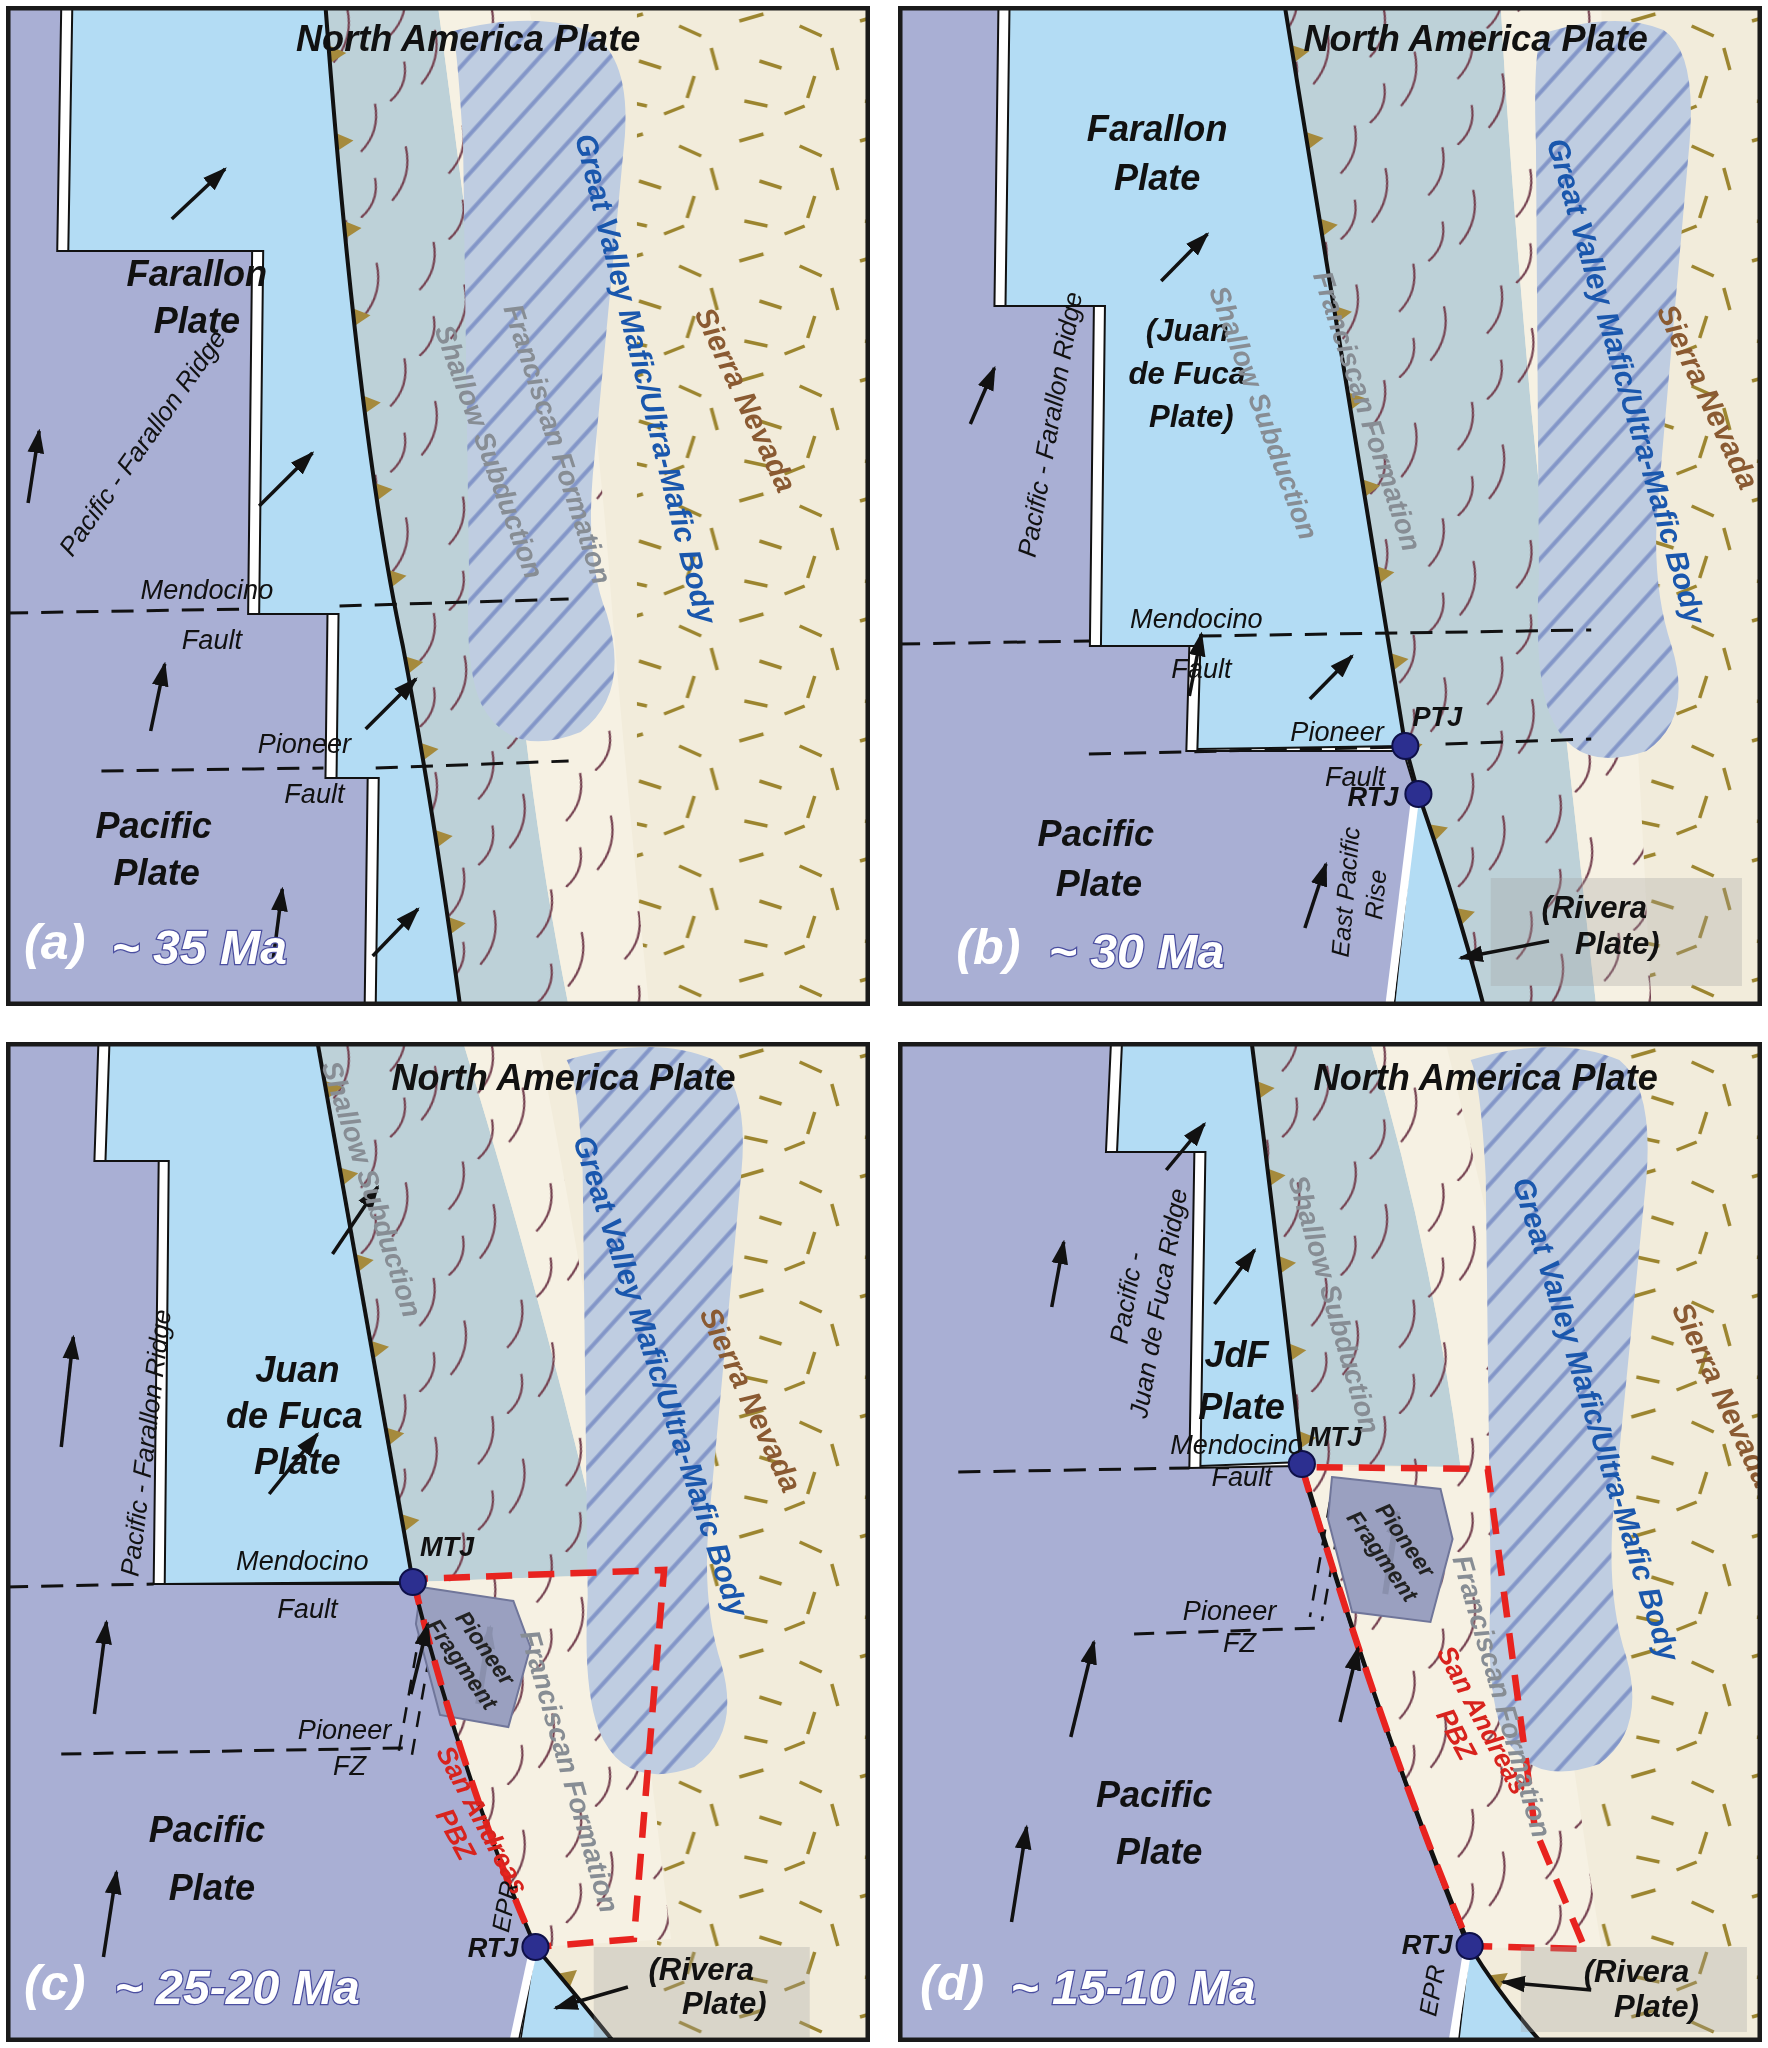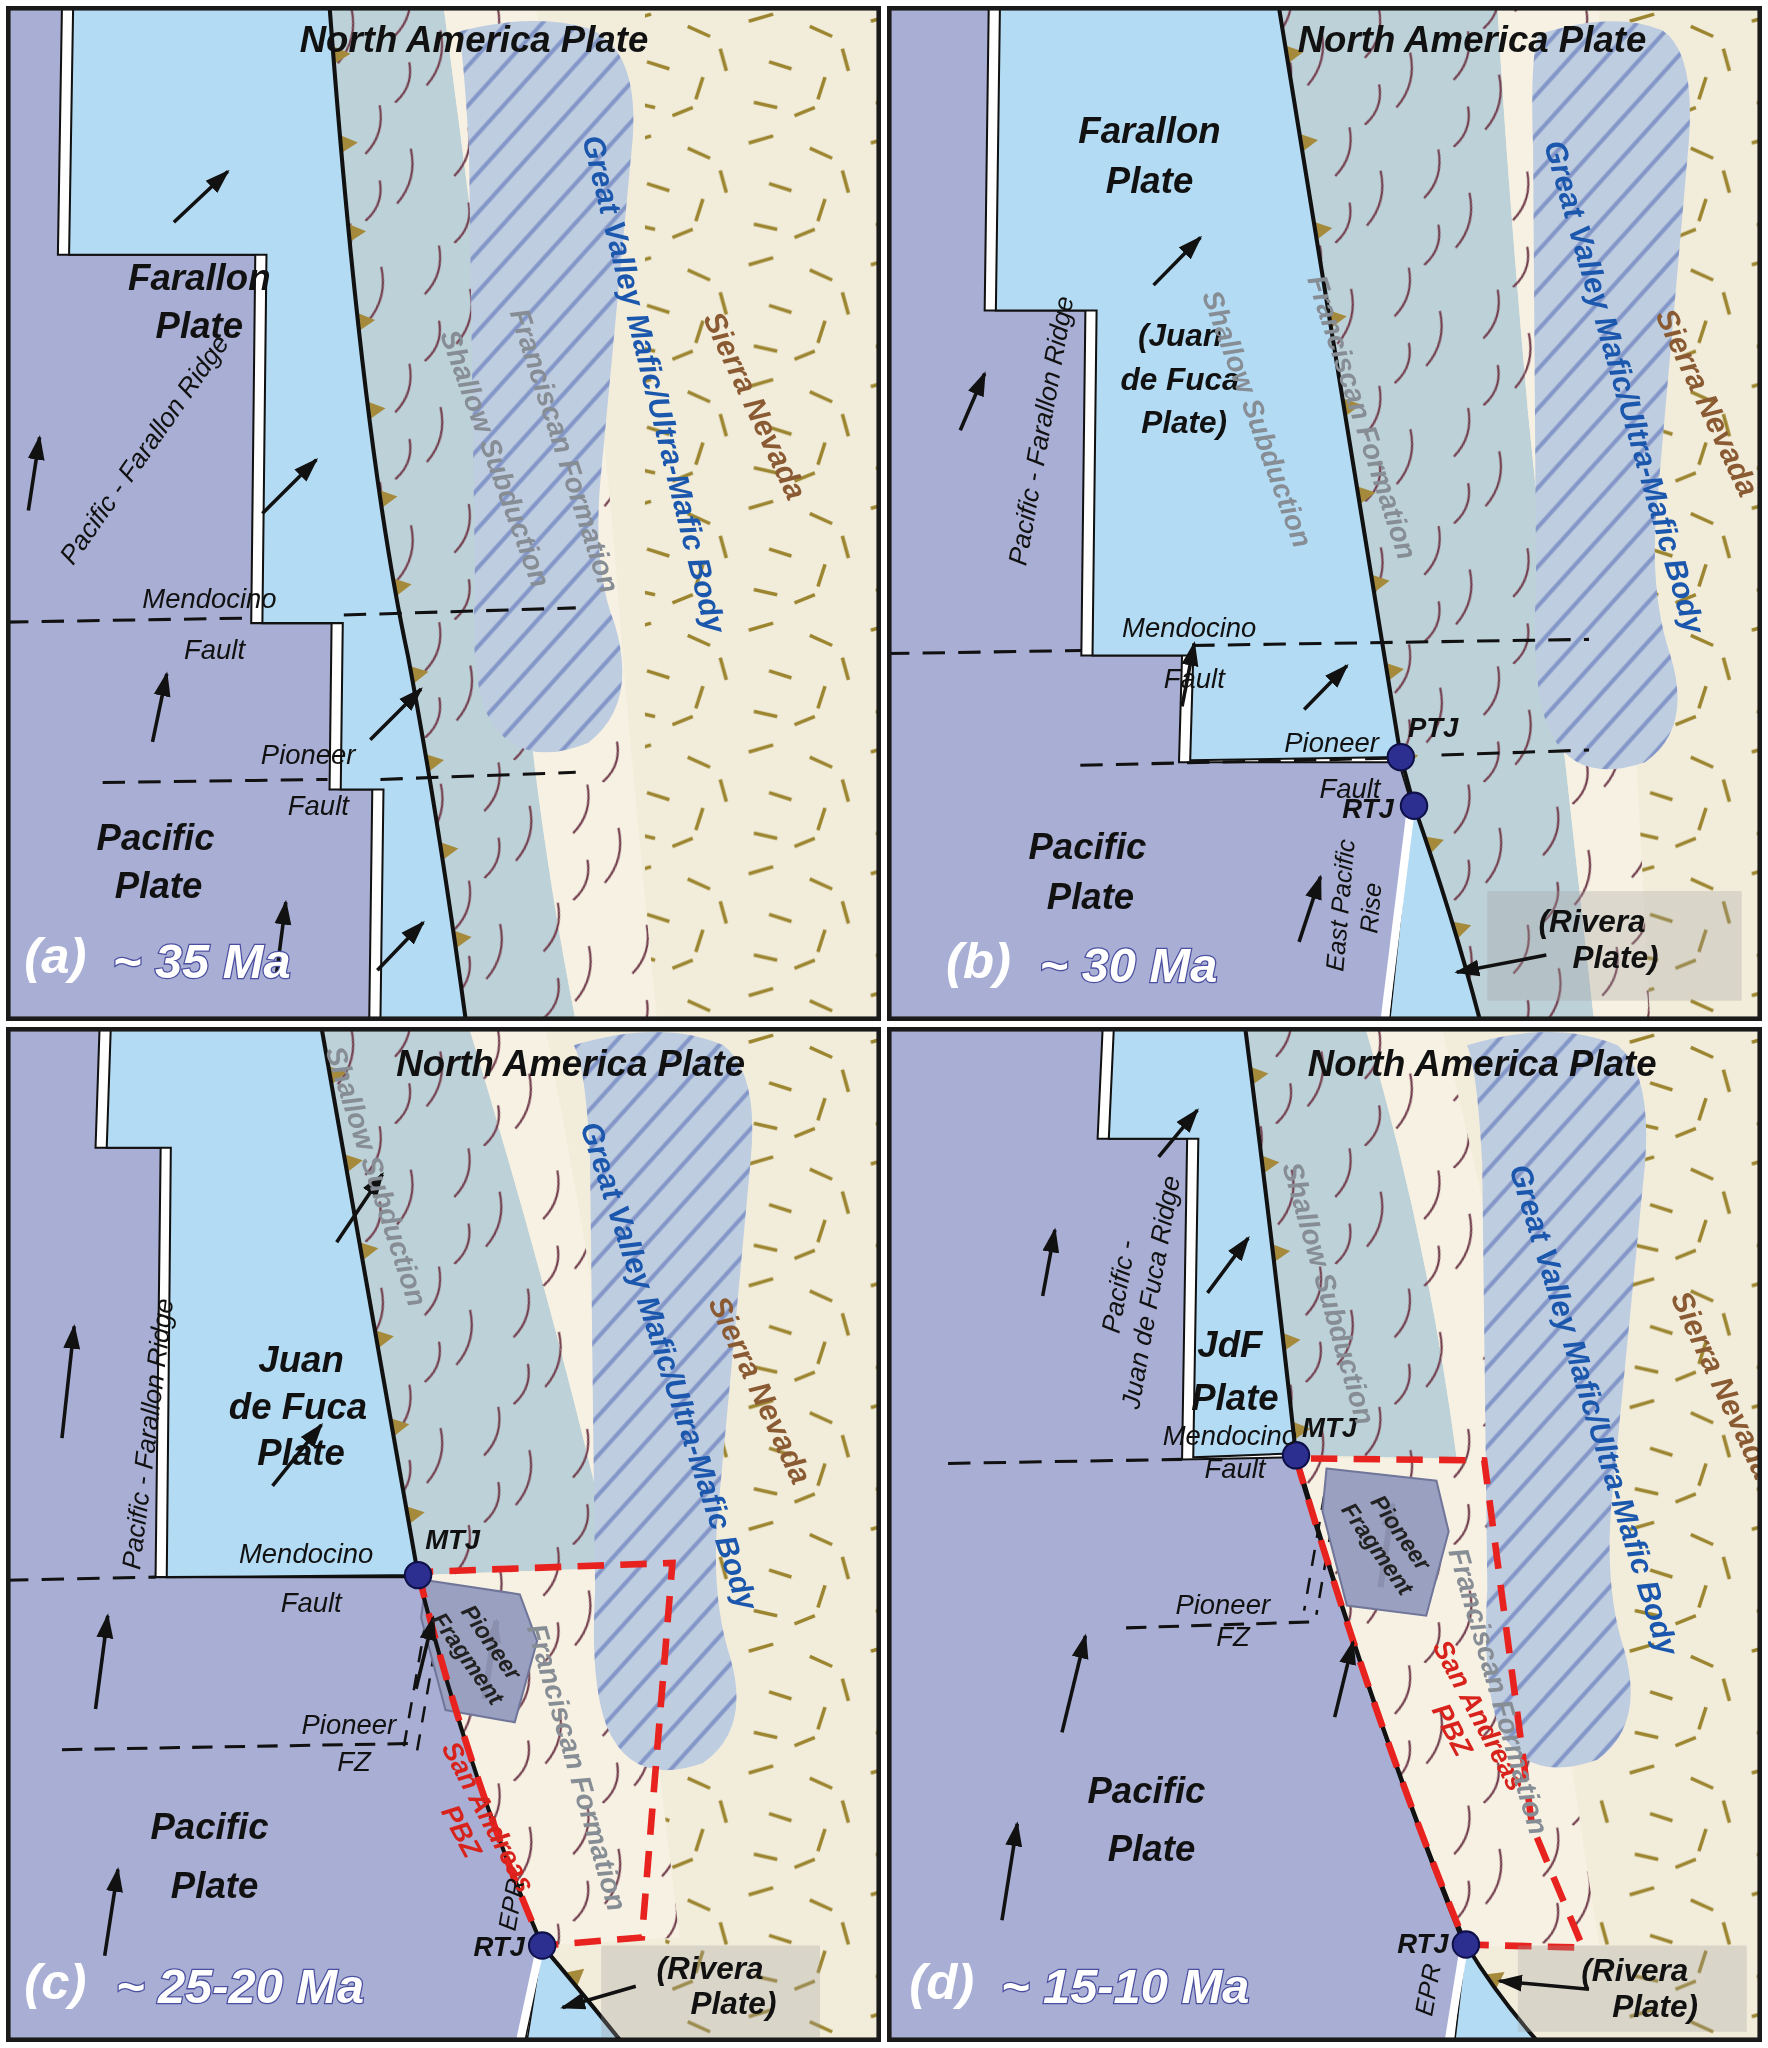--- a/index.html
+++ b/index.html
@@ -1,17 +1,17 @@
 <!DOCTYPE html>
 <html><head>
 <meta charset="utf-8">
 <style>
   html,body{margin:0;padding:0;background:#fff;}
   .figure{width:1768px;height:2048px;display:grid;grid-template-columns:1fr 1fr;grid-template-rows:1fr 1fr;
-    column-gap:28px;row-gap:36px;padding:6px;box-sizing:border-box;background:#fff;gap:6px;}
+    column-gap:28px;row-gap:36px;padding:6px;box-sizing:border-box;background:#fff;}
   .panel{width:100%;height:100%;}
   text{font-family:"Liberation Sans",sans-serif;font-style:italic;fill:#111;}
   .title{font-size:36px;font-weight:bold;}
   .plate{font-size:36px;font-weight:bold;}
   .plate2{font-size:31px;font-weight:bold;}
   .fault{font-size:27px;}
   .ridge{font-size:26px;}
   .band{font-size:28px;font-weight:bold;fill:#878d94;}
   .gv{font-size:30px;font-weight:bold;fill:#1a57ad;}
   .sierra{font-size:30px;font-weight:bold;fill:#8a5a32;}

